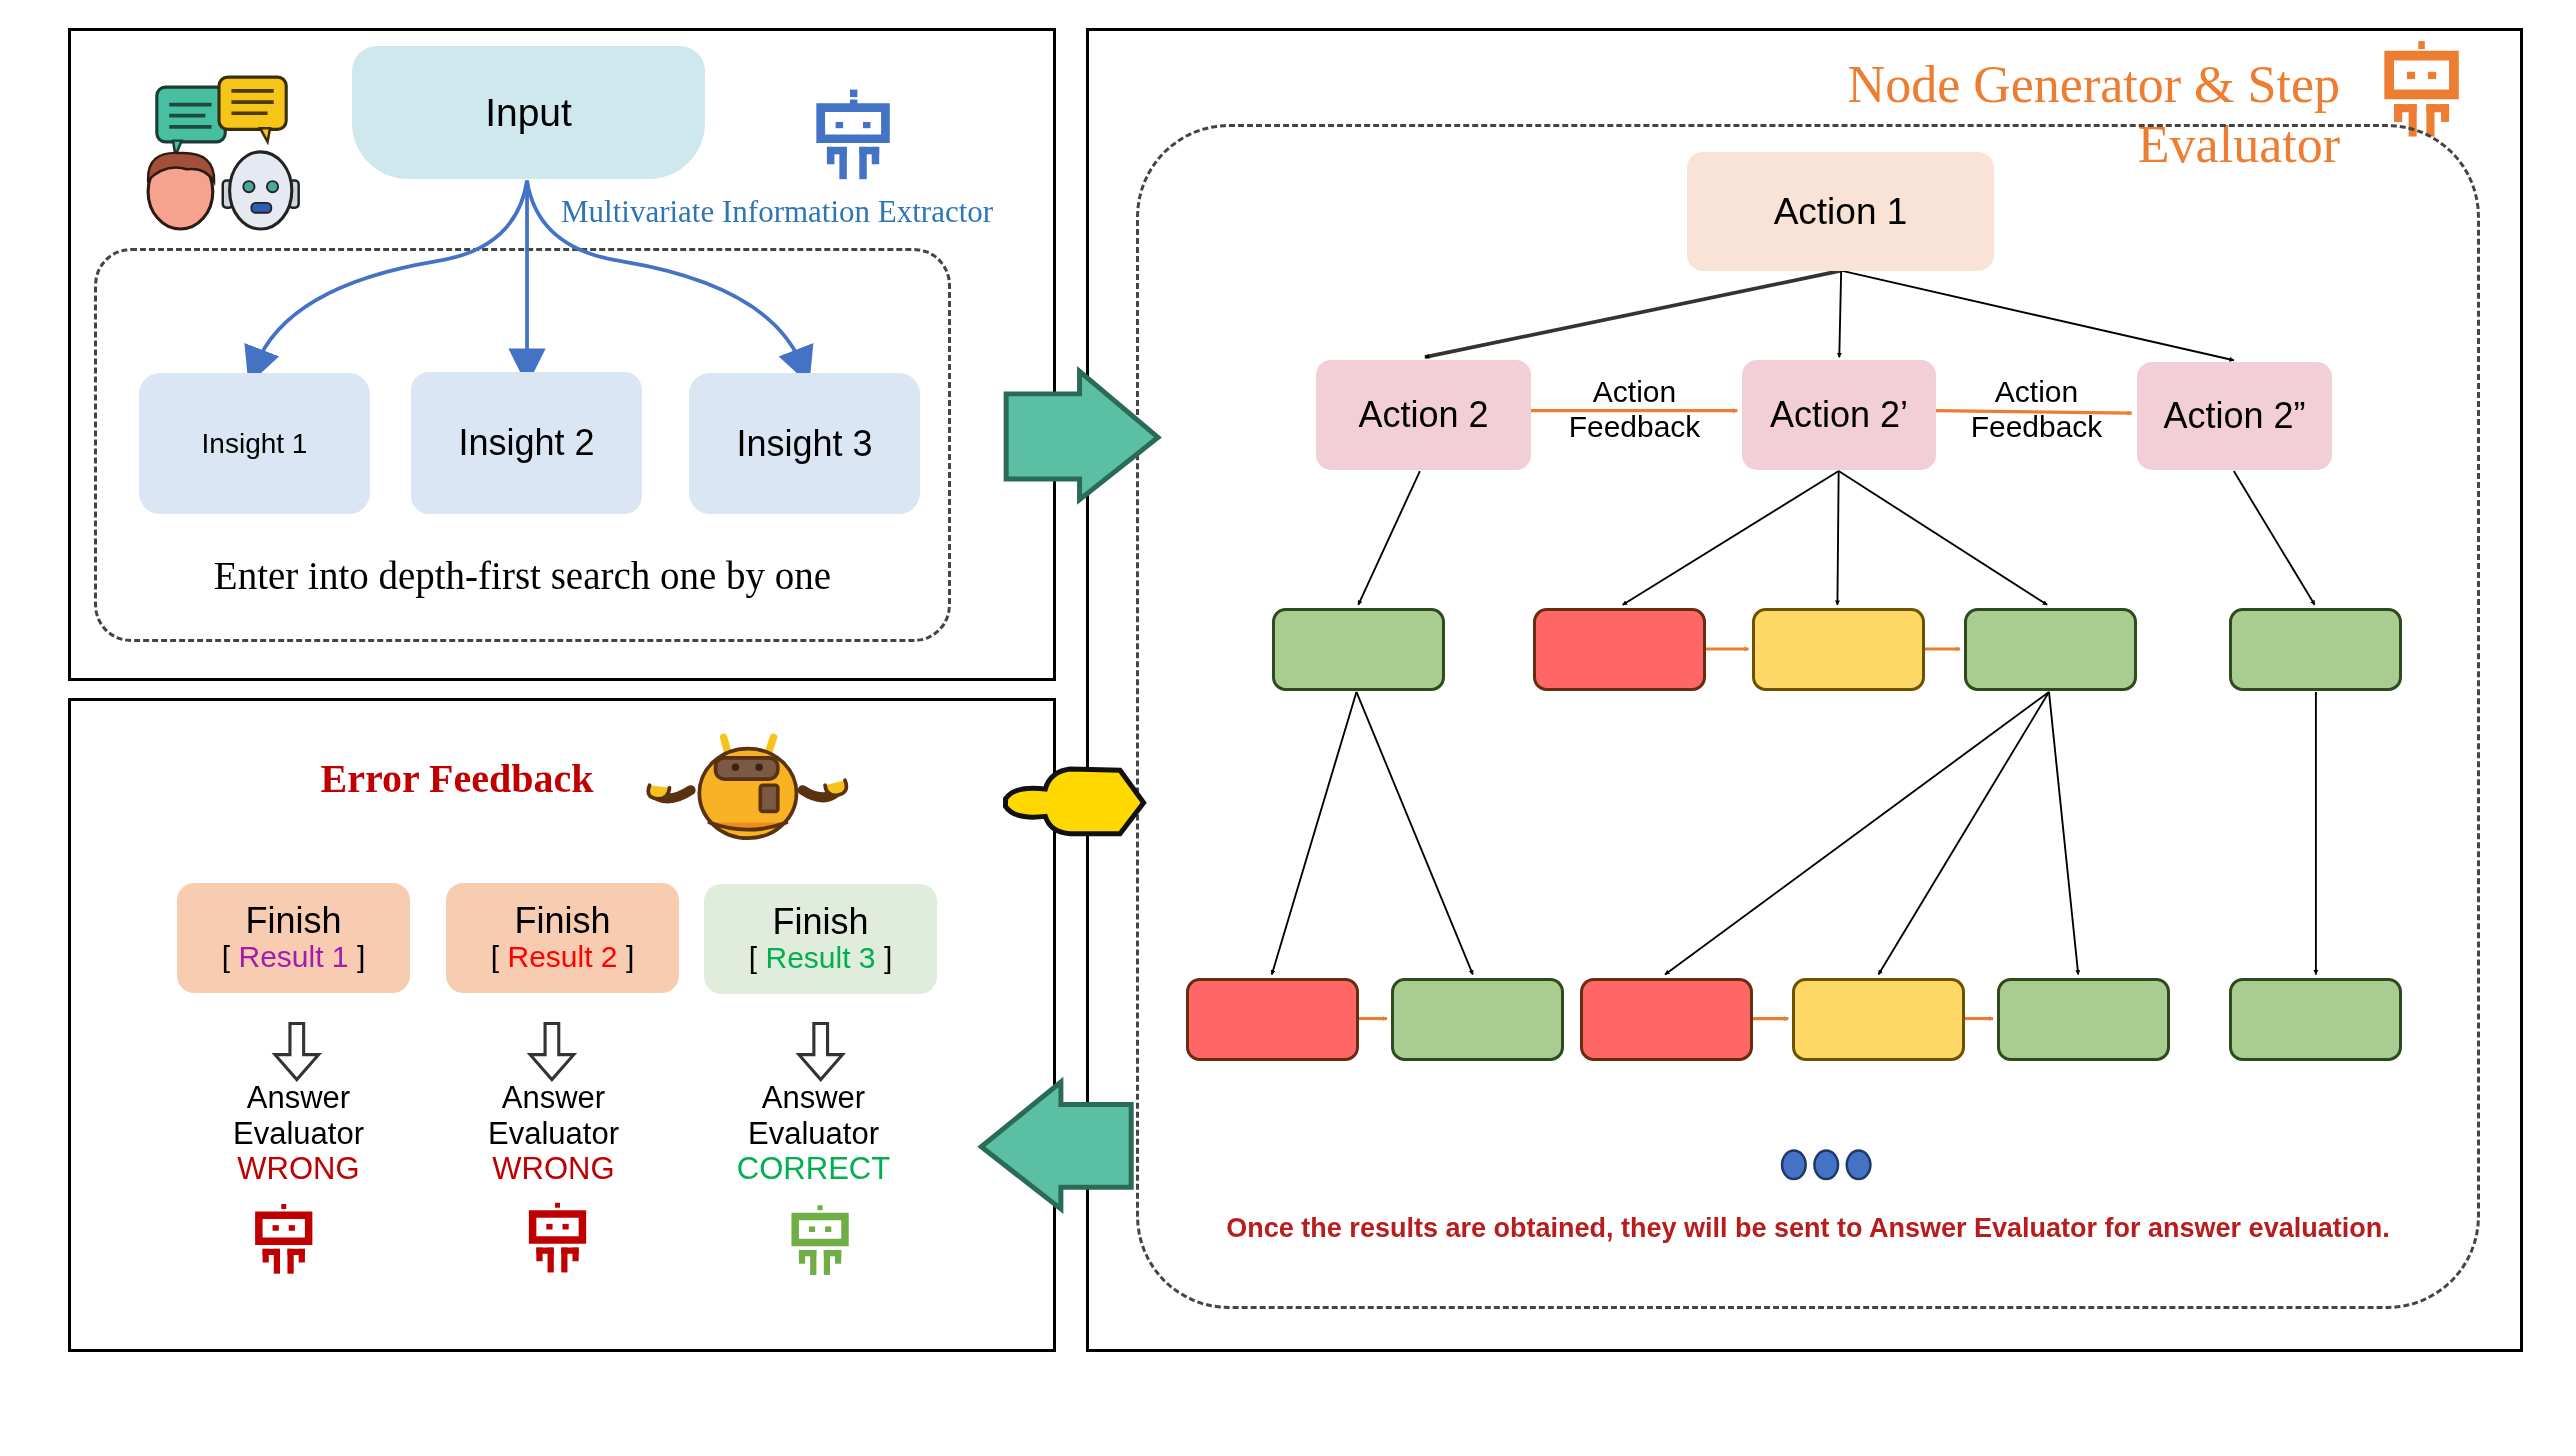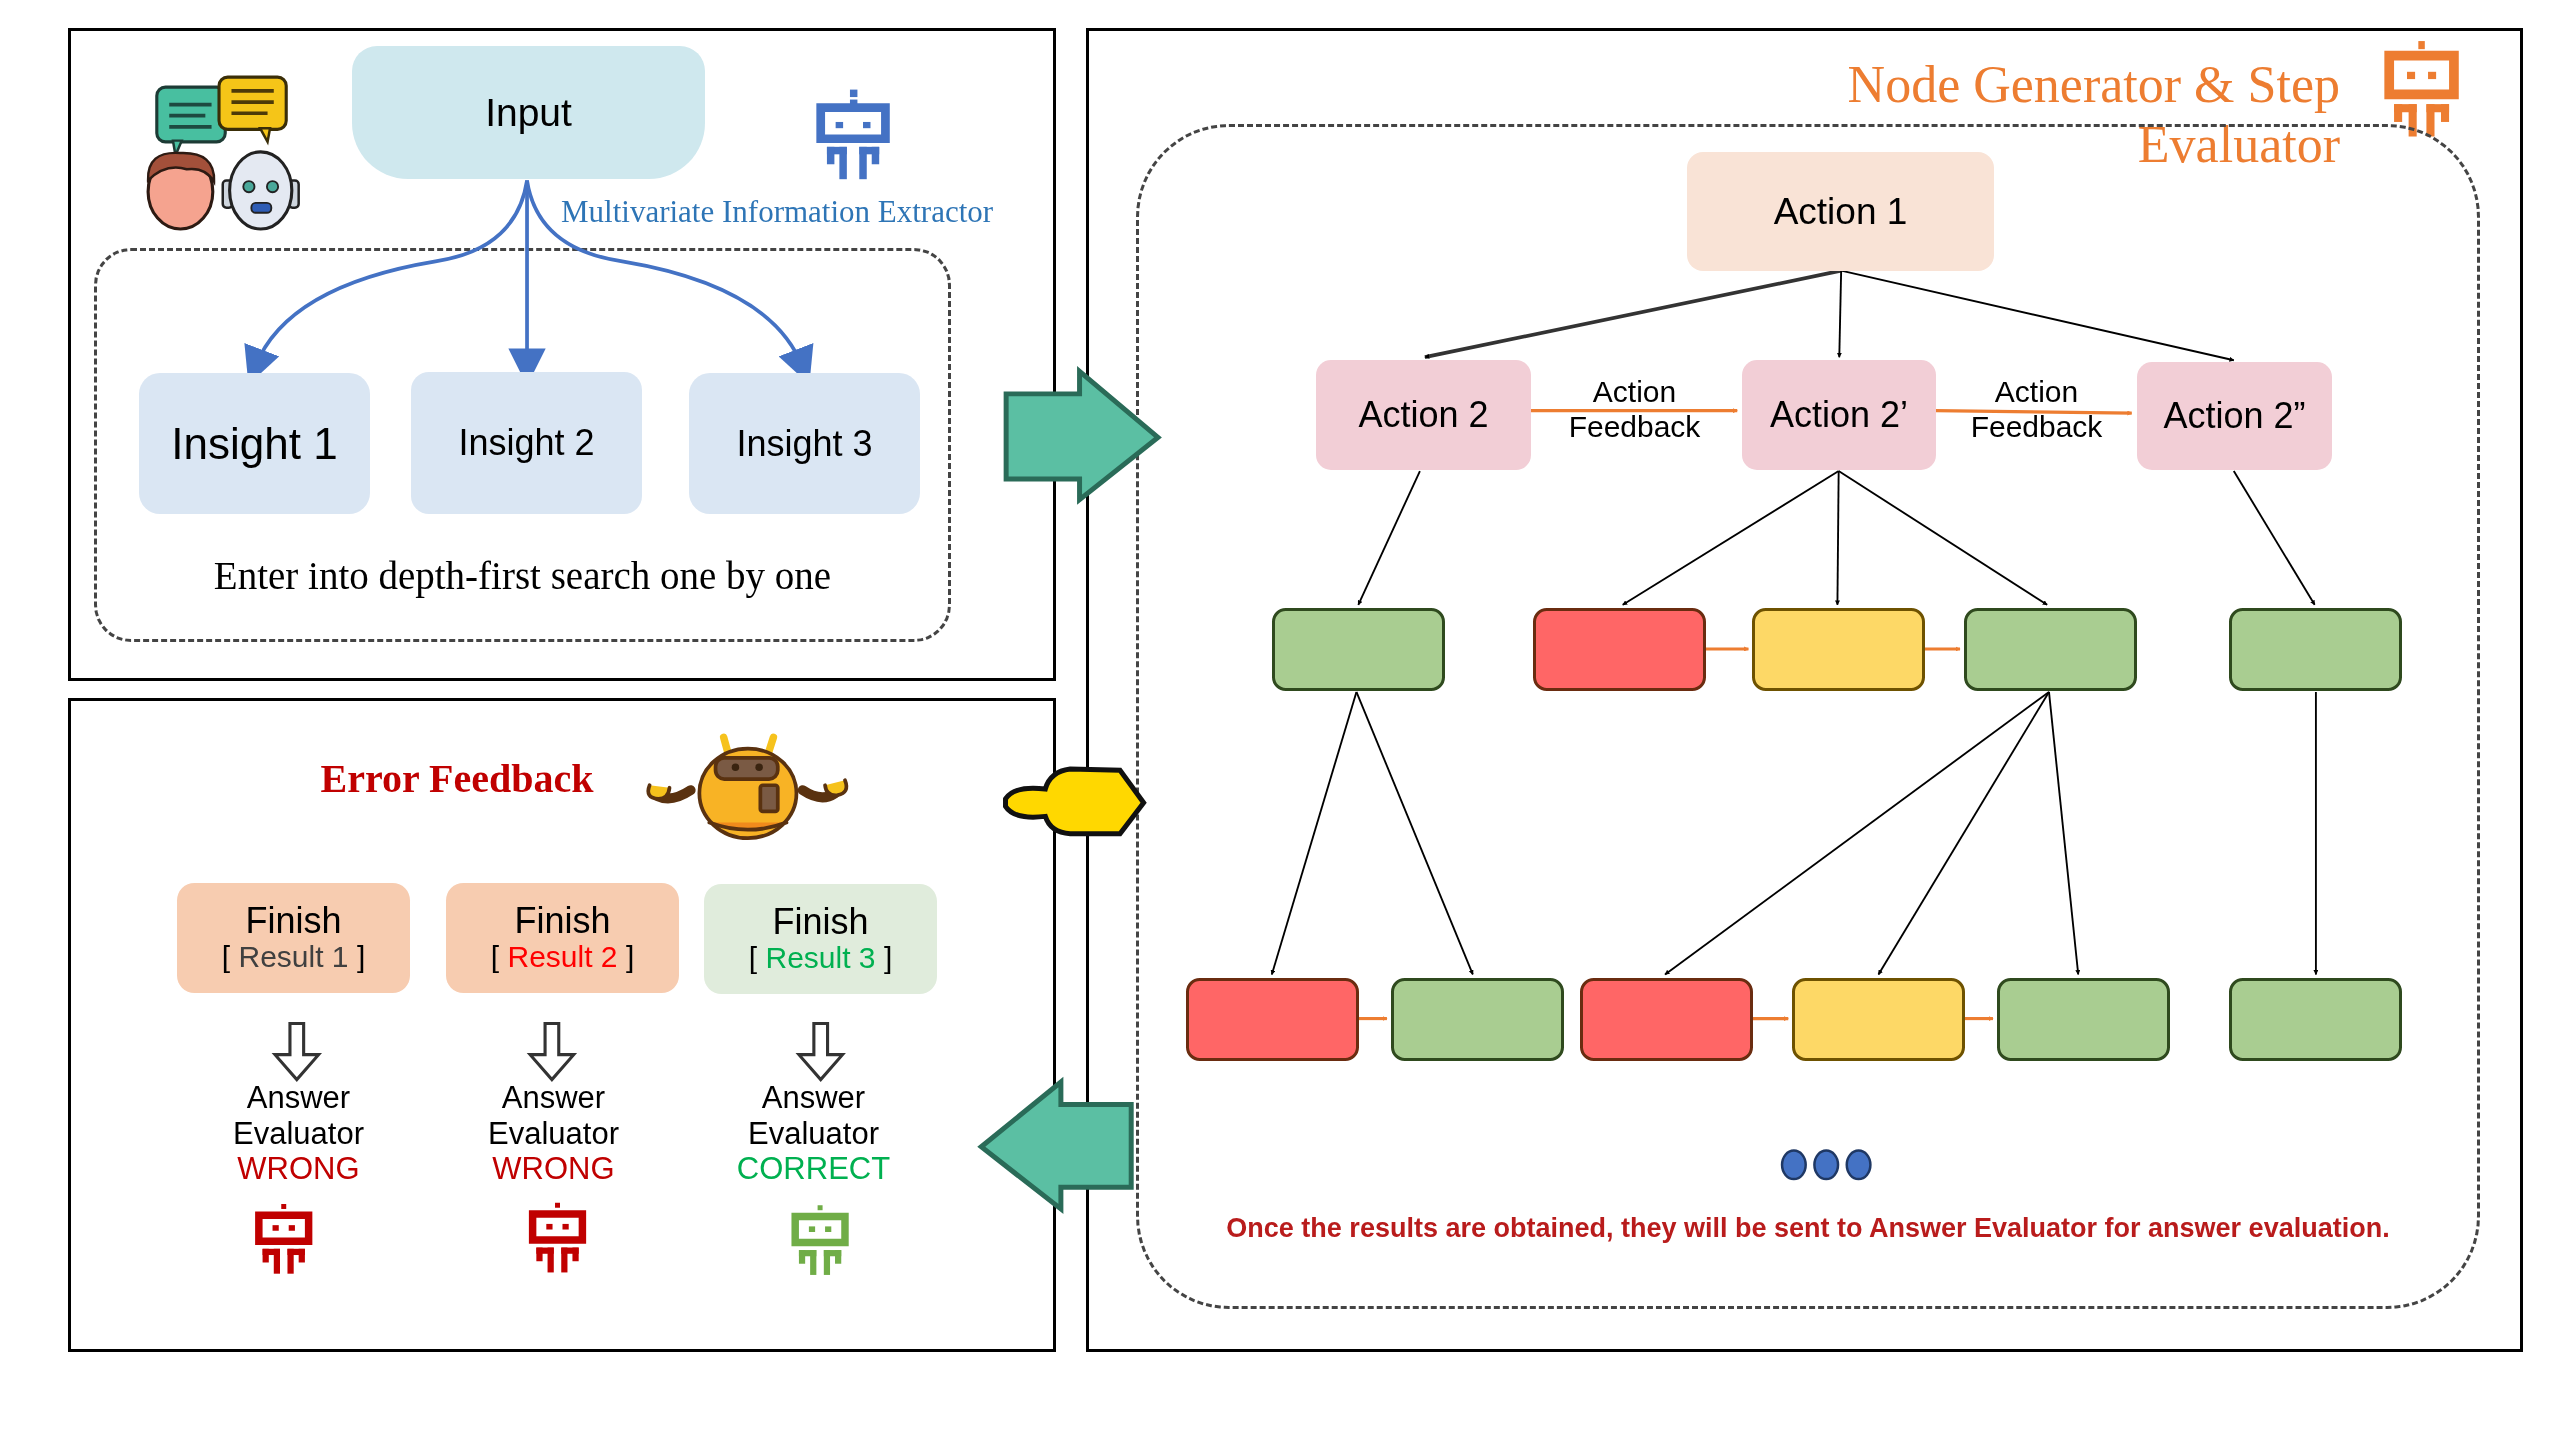--- a/index.html
+++ b/index.html
@@ -79,21 +79,21 @@
     </marker>
     <marker id="morange" markerWidth="8" markerHeight="8" refX="7" refY="4" orient="auto" markerUnits="userSpaceOnUse" viewBox="0 0 8 8">
       <path d="M0,0 L8,4 L0,8 z" fill="#ed7d31"></path>
     </marker>
   </defs>
   <path d="M847,290 Q830,400 700,420 Q460,460 410,590" stroke="#4472c4" stroke-width="6" fill="none" marker-end="url(#mblue)"></path>
   <path d="M847,290 L847,590" stroke="#4472c4" stroke-width="6" fill="none" marker-end="url(#mblue)"></path>
   <path d="M847,290 Q864,400 1000,420 Q1240,460 1290,590" stroke="#4472c4" stroke-width="6" fill="none" marker-end="url(#mblue)"></path>
 </svg>
 
-<div class="box" style="left:139px;top:373px;width:231px;height:141px;background:#dae6f3;border-radius:21px;font-size:44px;">
+<div class="box" style="left:139px;top:373px;width:231px;height:141px;background:#dae6f3;border-radius:21px;font-size:28px;">
   <span>Insight 1</span>
 </div>
 <div class="box" style="left:411px;top:372px;width:231px;height:142px;background:#dae6f3;border-radius:18px;font-size:36px;">
   <span>Insight 2</span>
 </div>
 <div class="box" style="left:689px;top:373px;width:231px;height:141px;background:#dae6f3;border-radius:21px;font-size:36px;">
   <span>Insight 3</span>
 </div>
 
 <div class="lbl serif" style="left:94px;top:554px;width:857px;font-size:39px;">Enter into depth-first search one by one</div>
@@ -116,21 +116,21 @@
     <path d="M1140,1322 Q1202,1345 1264,1322" fill="#f08a1c"></path>
   </g>
   <circle cx="1182" cy="1233" r="6" fill="#3a2410"></circle>
   <circle cx="1220" cy="1233" r="6" fill="#3a2410"></circle>
 </svg>
 
 <div class="box" style="left:177px;top:883px;width:233px;height:110px;background:#f7ccb0;border-radius:17.4px;flex-direction:column;">
   <span style="font-size:36px;line-height:1.05;">Finish</span>
   <span style="font-size:30px;line-height:1.15;">
     <span>[</span>
-    <span style="color:#404040;">Result 1</span>
+    <span style="color:#a21caf;">Result 1</span>
     <span>]</span>
   </span>
 </div>
 <div class="box" style="left:446px;top:883px;width:233px;height:110px;background:#f7ccb0;border-radius:17.4px;flex-direction:column;">
   <span style="font-size:36px;line-height:1.05;">Finish</span>
   <span style="font-size:30px;line-height:1.15;">
     <span>[</span>
     <span style="color:#ff0000;">Result 2</span>
     <span>]</span>
   </span>

